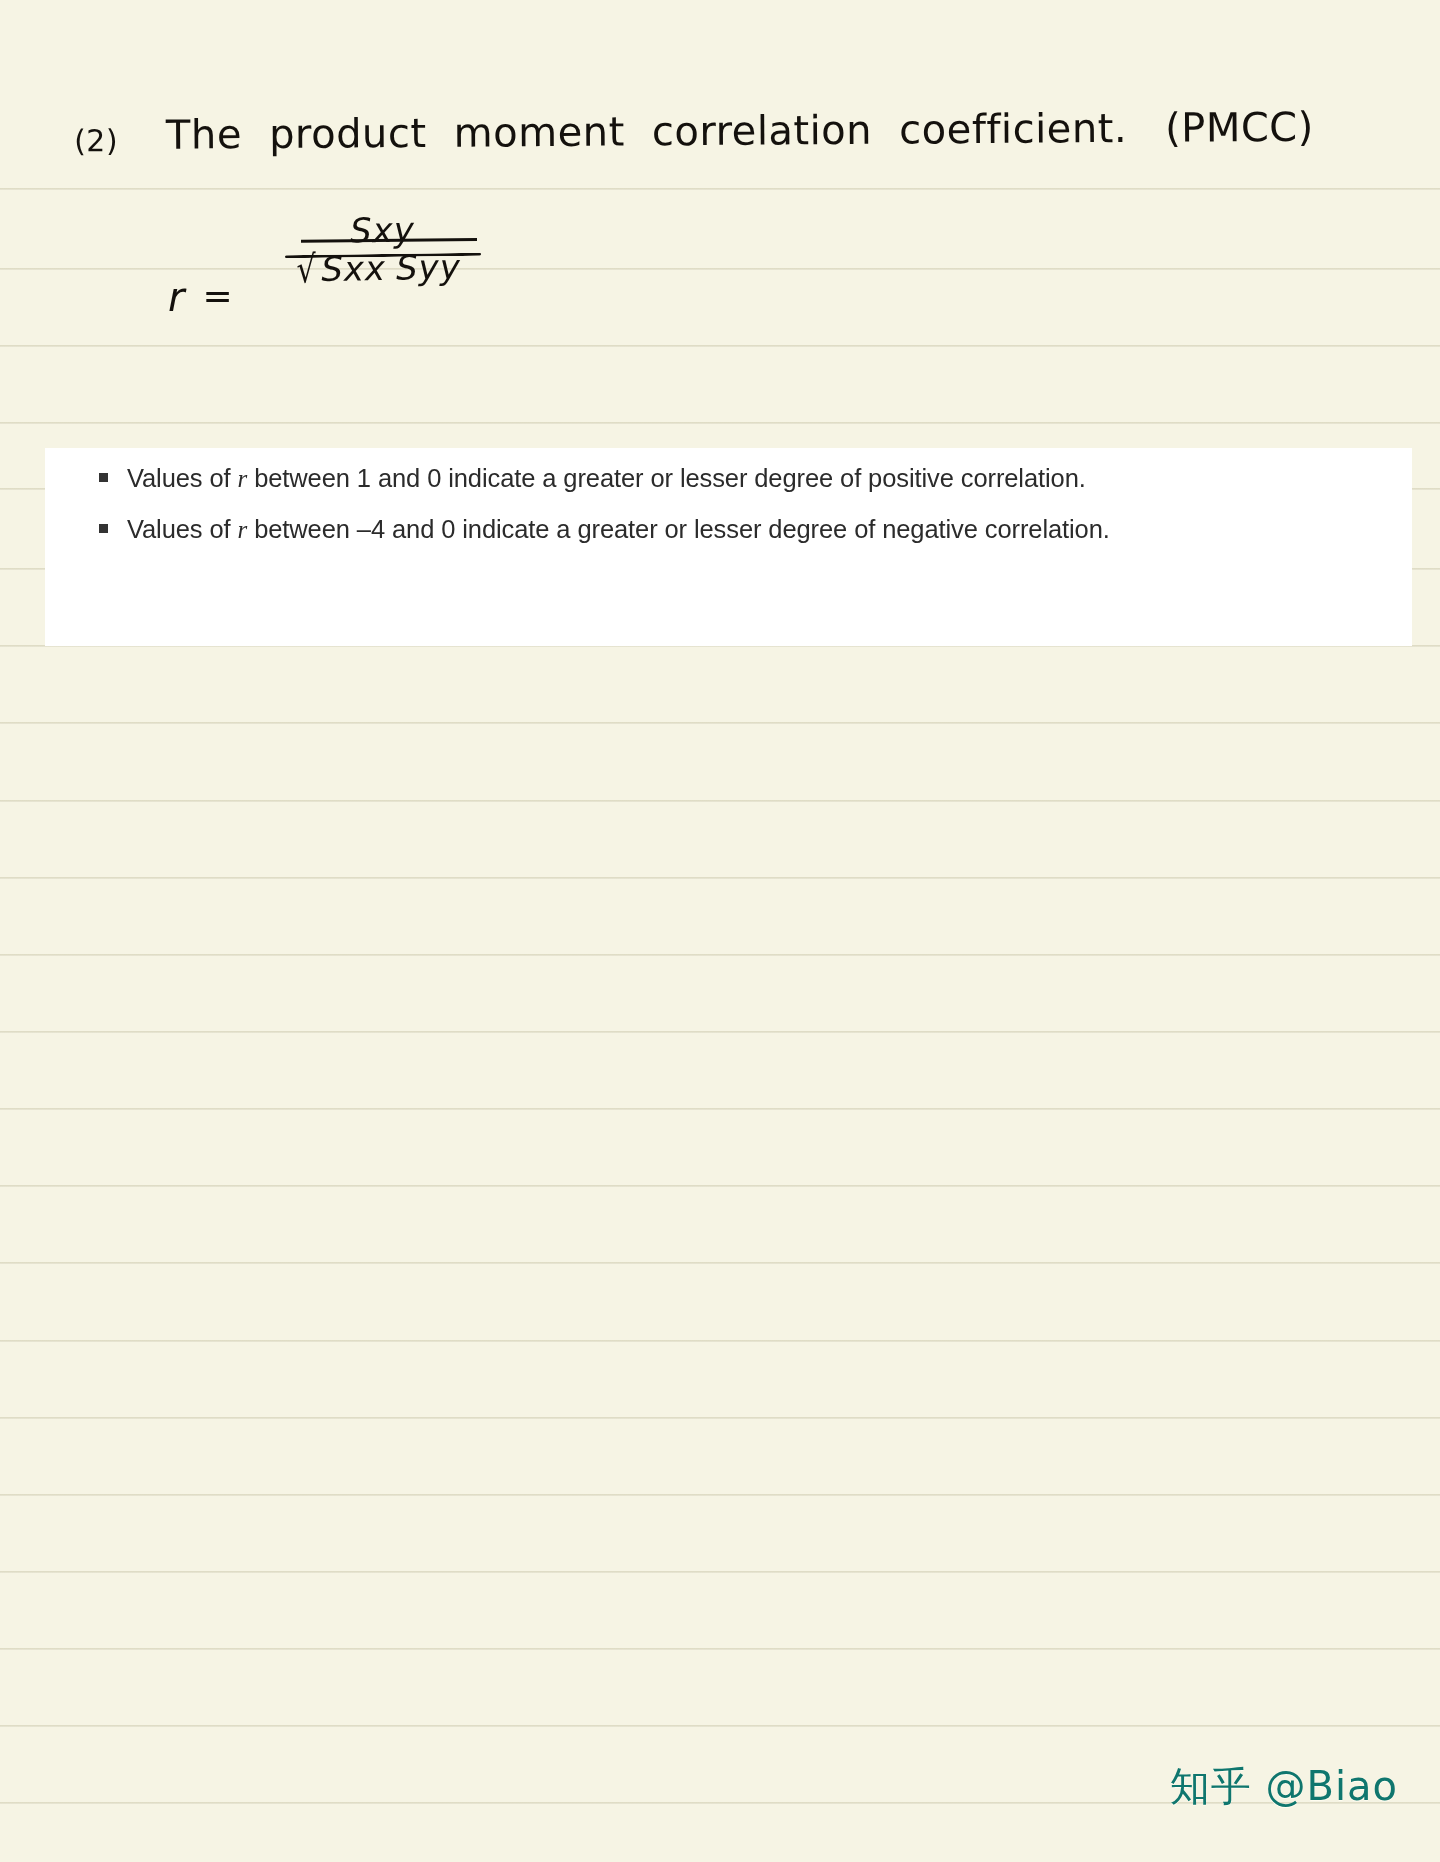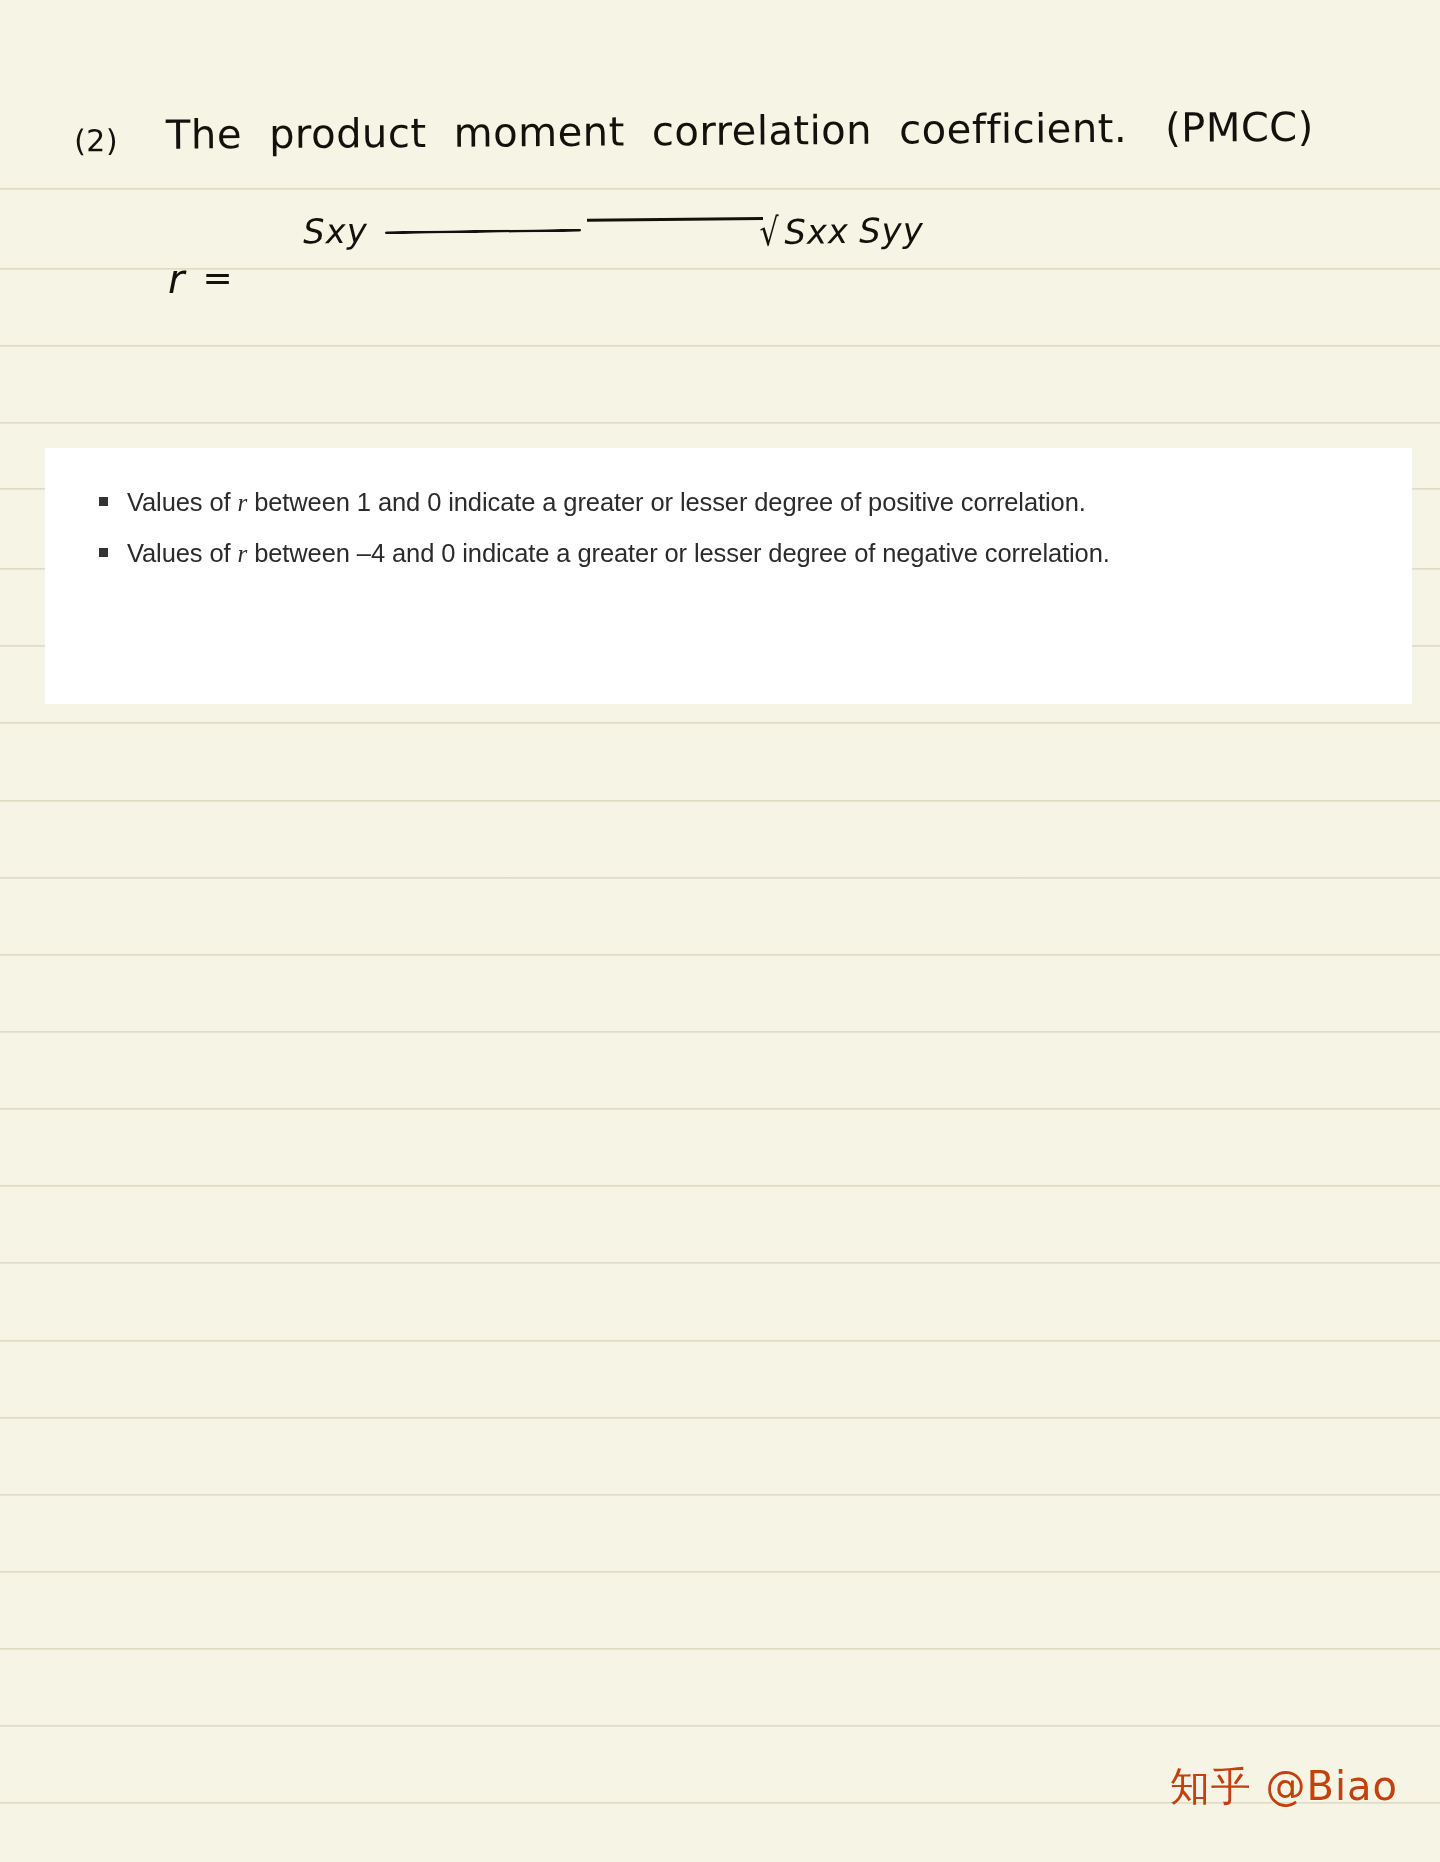--- a/index.html
+++ b/index.html
@@ -88,21 +88,21 @@
     margin-right: 18px;
     transform: translateY(46px);
   }
   .formula .eq {
     font-size: 36px;
     margin-right: 52px;
     transform: translateY(44px);
   }
   .frac {
     display: flex;
-    flex-direction: row;
+    flex-direction: column;
     align-items: center;
   }
   .frac .numer {
     font-size: 34px;
     font-style: italic;
     letter-spacing: 1px;
     padding: 0 18px 4px 18px;
     transform: rotate(-1deg);
   }
   .frac .bar {
@@ -136,23 +136,23 @@
     transform: translateY(-2px) scaleX(.8);
   }
   .frac .denom .term { margin-right: 10px; }
 
   
   .notebox {
     position: absolute;
     left: 45px;
     top: 448px;
     width: 1367px;
-    height: 256px;
+    height: 198px;
     background: #ffffff;
-    padding: 36px 40px 20px 48px;
+    padding: 12px 40px 20px 48px;
   }
 
   .bullets {
     list-style: none;
     font-family: "Liberation Sans", sans-serif;
     color: #2b2b2b;
   }
   .bullets li {
     position: relative;
     padding-left: 34px;
@@ -176,21 +176,21 @@
     font-family: "Liberation Serif", serif;
     font-size: 25px;
   }
 
   
   .watermark {
     position: absolute;
     right: 42px;
     bottom: 48px;
     font-size: 40px;
-    color: #c2410c;
+    color: #0f766e;
     text-shadow: 0 1px 0 #fffdf0;
     letter-spacing: 1px;
     font-family: "DejaVu Sans", sans-serif;
     user-select: none;
   }
 </style>
 </head>
 <body>
 
 <div class="page">

